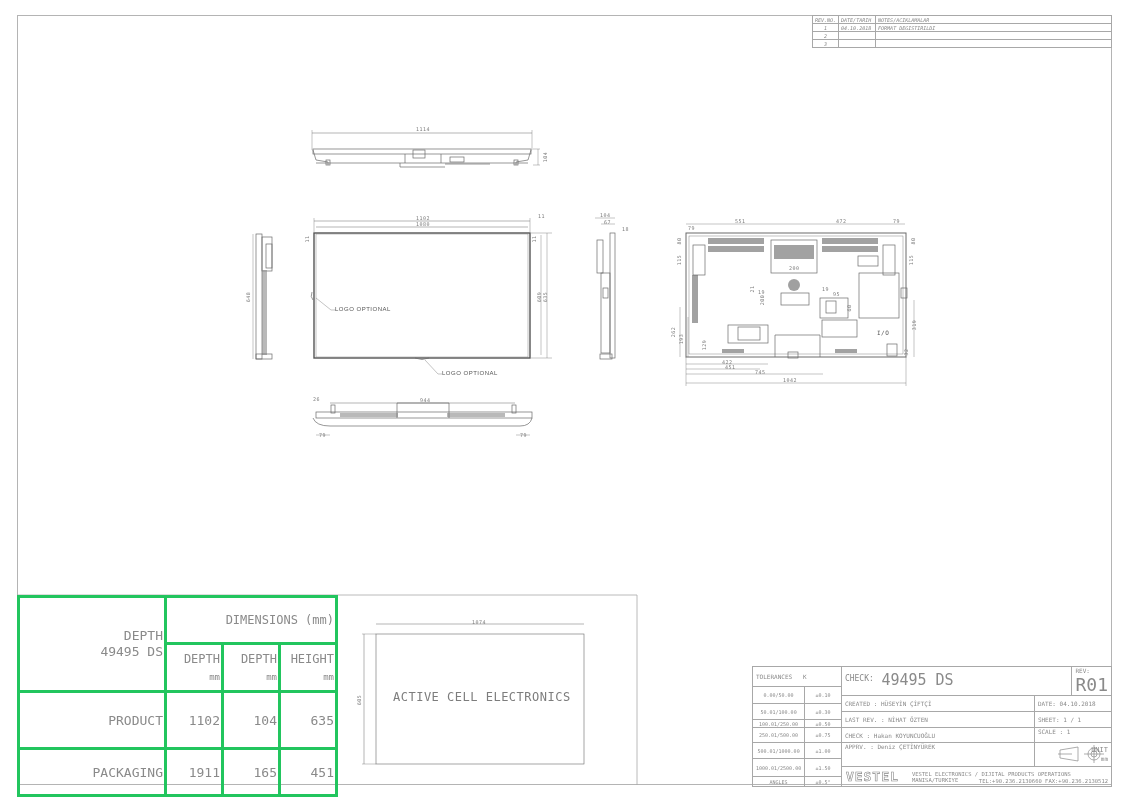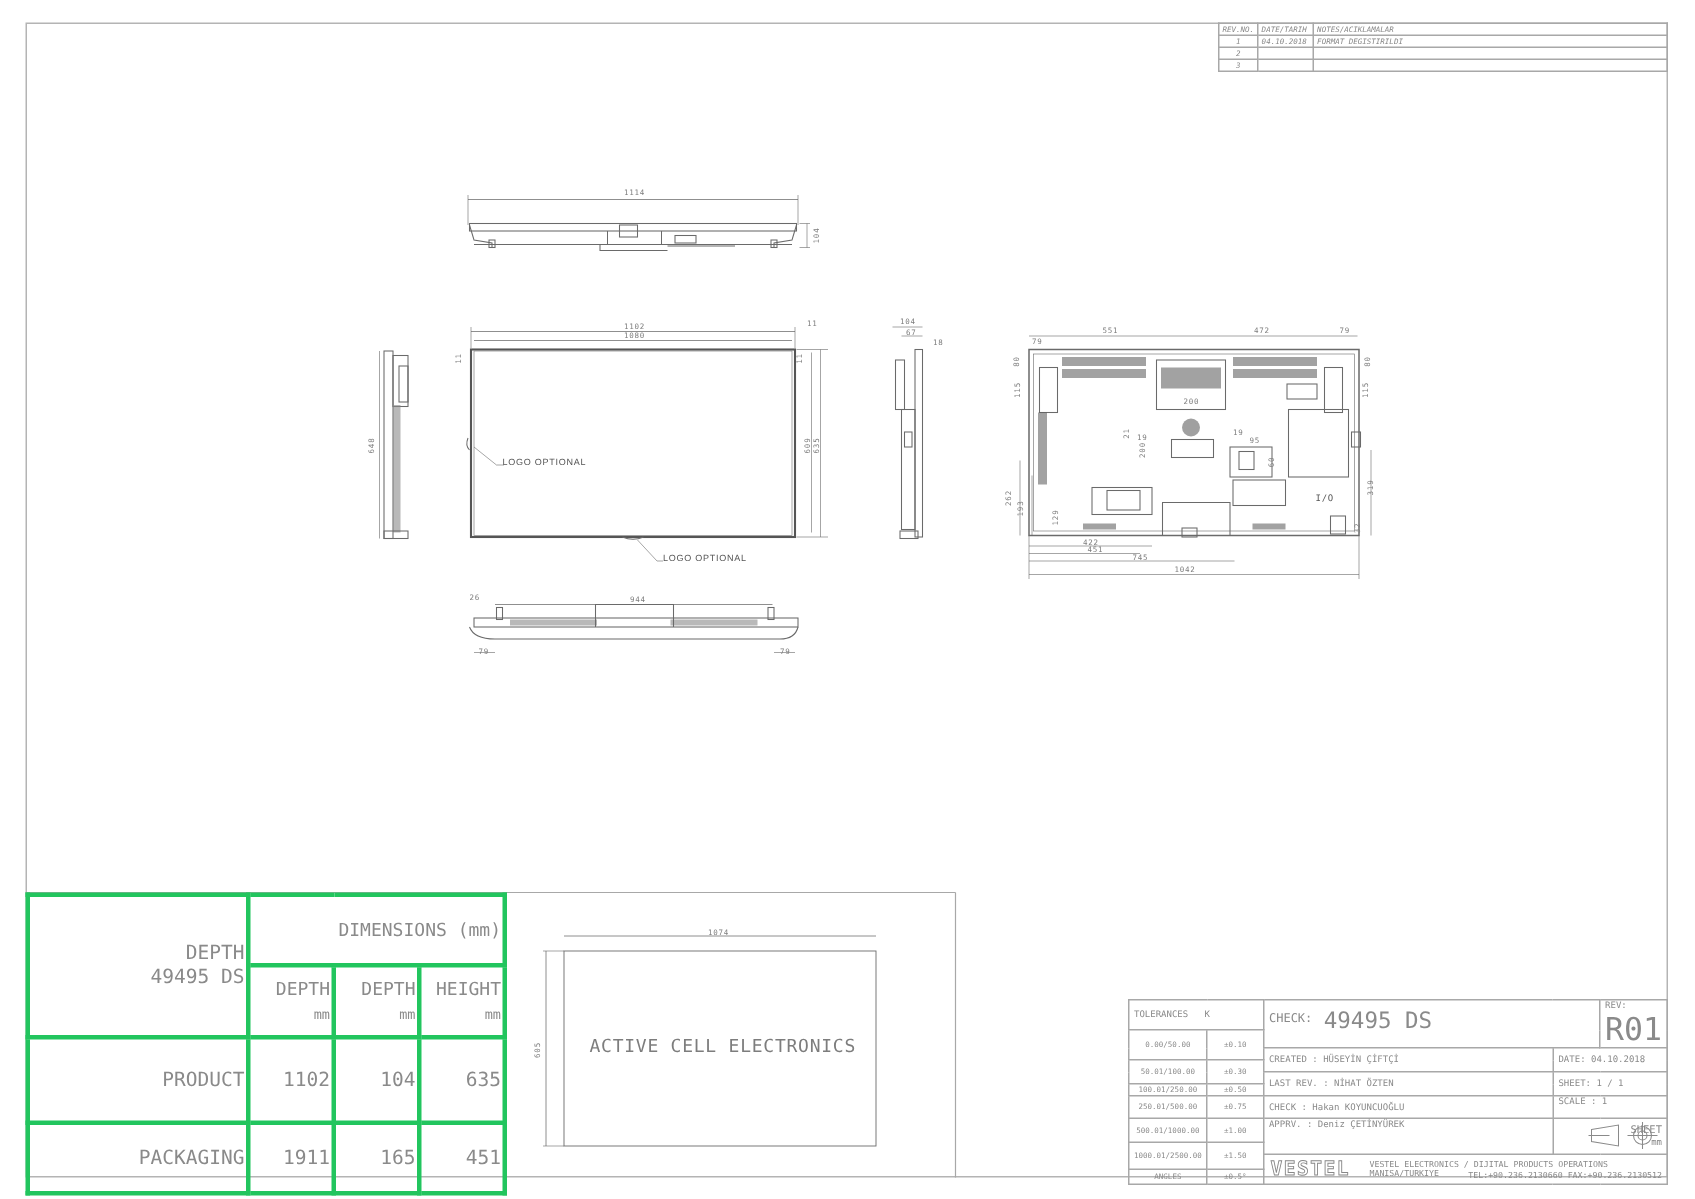--- a/index.html
+++ b/index.html
@@ -270,21 +270,21 @@
     <td colspan="2" style="width:72px;">
       <span>TOLERANCES</span>
       &nbsp;&nbsp;<span>K</span>
     </td>
     <td colspan="2" rowspan="2" style="vertical-align:top;">
       <span style="font-size:8px;">CHECK:</span>
       <span style="font-size:15px;margin-left:4px;position:relative;top:4px;">49495 DS</span>
     </td>
     <td rowspan="2" style="width:28px;vertical-align:top;">
       <div style="font-size:6px;">REV:</div>
-      <div style="font-size:21px;">R01</div>
+      <div style="font-size:18px;">R01</div>
     </td>
   </tr>
   <tr style="height:8px;">
     <td rowspan="2" style="width:42px;font-size:5px;text-align:center;">0.00/50.00</td>
     <td rowspan="2" style="font-size:5px;text-align:center;">±0.10</td>
   </tr>
   <tr style="height:8px;">
     <td style="width:186px;" rowspan="2">CREATED : HÜSEYİN ÇİFTÇİ</td>
     <td colspan="2" rowspan="2">DATE: 04.10.2018</td>
   </tr>
@@ -311,21 +311,21 @@
     <td style="font-size:5px;text-align:center;">±1.00</td>
     <td style="vertical-align:top;" rowspan="2">APPRV. : Deniz ÇETİNYÜREK</td>
     <td colspan="2" rowspan="2" style="position:relative;">
       <svg width="60" height="18" style="position:relative;left:18px;top:0;" stroke="#8a8a8a" fill="none" stroke-width="0.7">
         <path d="M2 9 L16 9 M4 5 L22 2 L22 16 L4 13 Z"></path>
         <circle cx="38" cy="9" r="6"></circle>
             <circle cx="38" cy="9" r="3"></circle>
         <line x1="28" y1="9" x2="48" y2="9"></line>
             <line x1="38" y1="0" x2="38" y2="18"></line>
       </svg>
-      <span style="position:absolute;right:3px;top:3px;font-size:7px;">SHEET</span>
+      <span style="position:absolute;right:3px;top:3px;font-size:7px;">UNIT</span>
       <span style="position:absolute;right:3px;top:12px;font-size:6px;">mm</span>
     </td>
   </tr>
   <tr style="height:8px;">
     <td style="font-size:5px;text-align:center;" rowspan="2">1000.01/2500.00</td>
     <td style="font-size:5px;text-align:center;" rowspan="2">±1.50</td>
   </tr>
   <tr style="height:10px;">
     <td colspan="3" rowspan="2" style="position:relative;">
       <span style="position:absolute;left:4px;top:2px;font-size:13px;font-weight:bold;color:#fff;-webkit-text-stroke:0.6px #888;letter-spacing:1px;">VESTEL</span>

